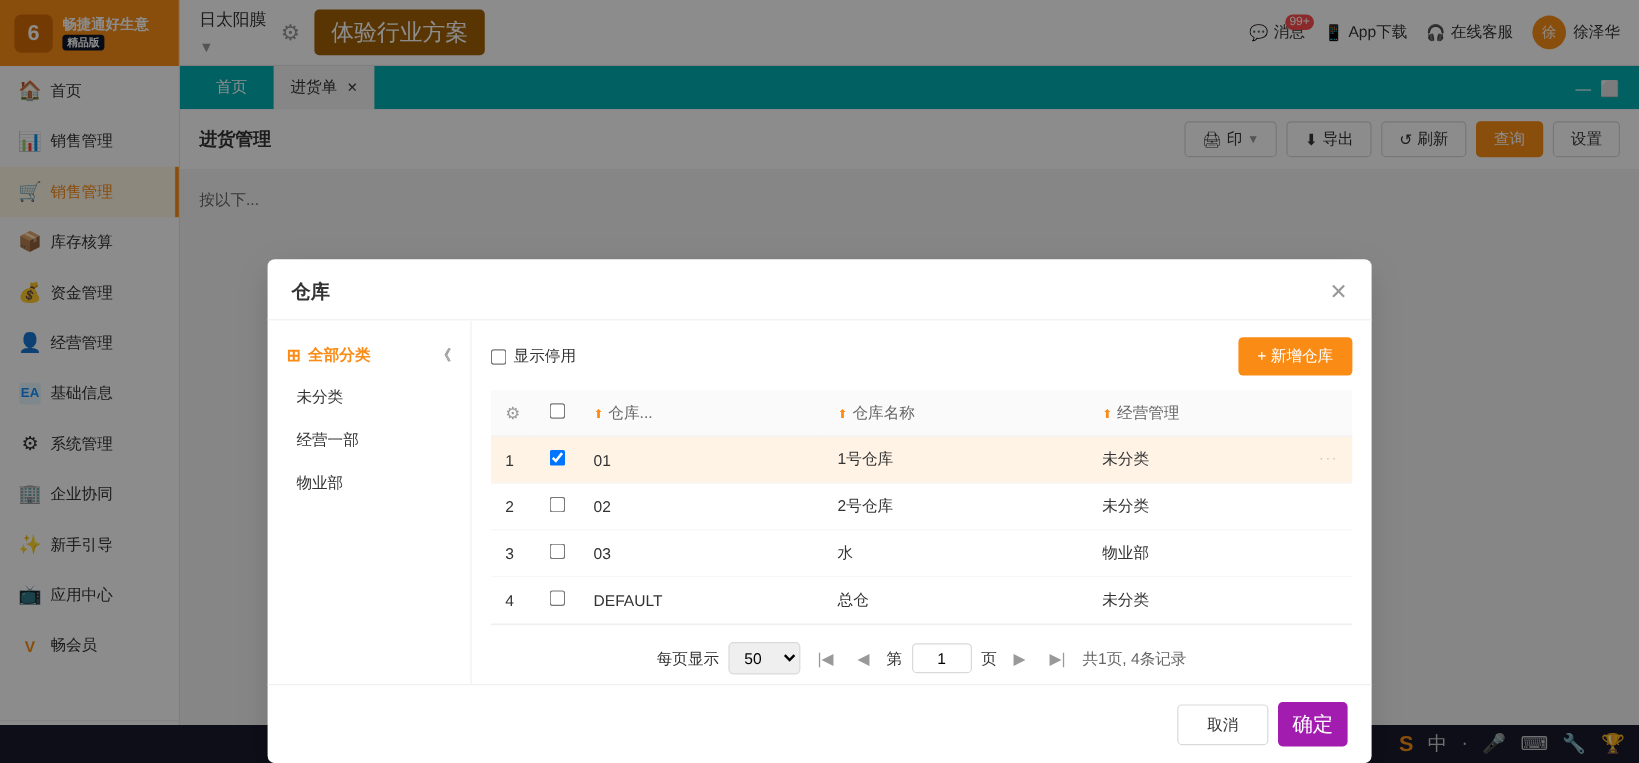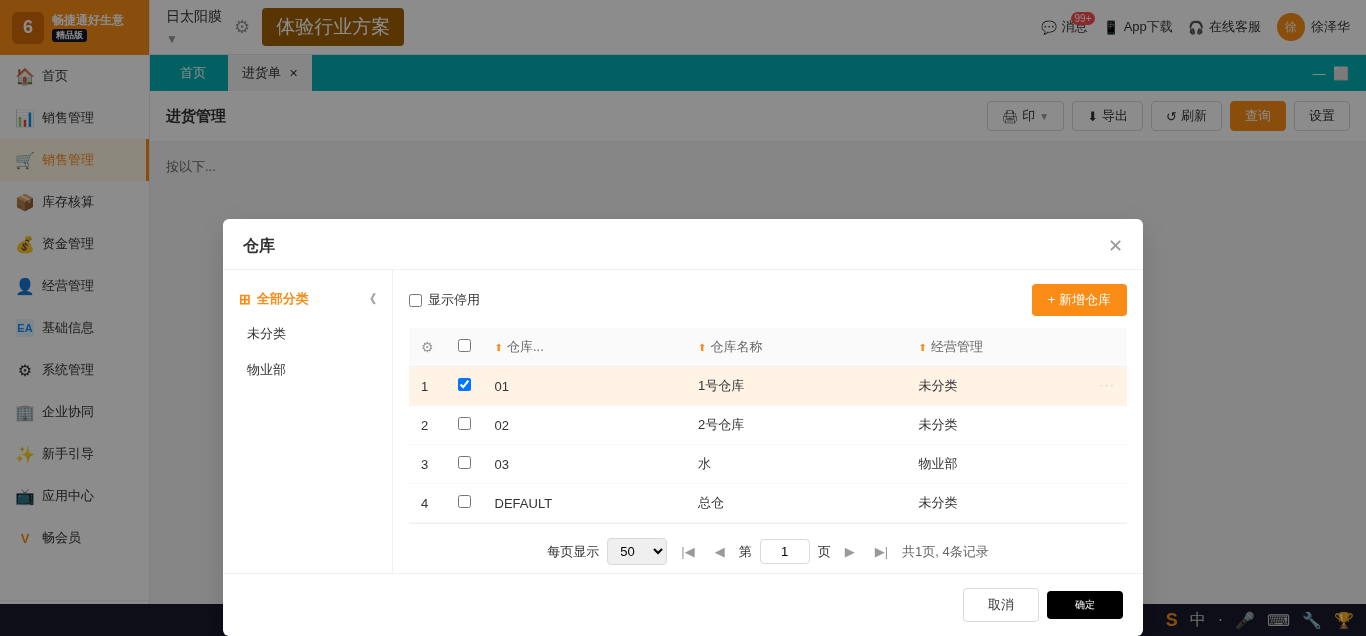--- a/index.html
+++ b/index.html
@@ -72,21 +72,21 @@
     
     .pagination { display: flex; align-items: center; justify-content: center; gap: 8px; padding: 14px 0 8px; font-size: 13px; color: #333; border-top: 1px solid #f0f0f0; }
     .page-select { border: 1px solid #d9d9d9; border-radius: 4px; padding: 4px 8px; font-size: 13px; }
     .page-nav { color: #999; cursor: pointer; padding: 2px 6px; border-radius: 3px; }
     .page-input { width: 50px; border: 1px solid #d9d9d9; border-radius: 4px; padding: 4px 6px; text-align: center; font-size: 13px; }
     .page-total { color: #666; }
 
     
     .dialog-footer { display: flex; align-items: center; justify-content: flex-end; gap: 8px; padding: 14px 20px; border-top: 1px solid #f0f0f0; }
     .btn-cancel { border: 1px solid #d9d9d9; background: white; color: #333; padding: 7px 24px; border-radius: 4px; cursor: pointer; font-size: 13px; }
-    .btn-confirm { background: #000000; color: white; border: none; padding: 7px 28px; border-radius: 4px; cursor: pointer; font-size: 10px; }
+    .btn-confirm { background: #a21caf; color: white; border: none; padding: 7px 12px; border-radius: 4px; cursor: pointer; font-size: 17px; }
 
     
     .teal-bar { background: #00b0b3; height: 36px; display: flex; align-items: center; padding: 0 16px; gap: 8px; font-size: 13px; color: white; }
     .teal-tab { padding: 0 14px; height: 100%; display: flex; align-items: center; cursor: pointer; }
     .teal-tab.active { background: #f5f5f5; color: #333; }
 
     .action-bar { display: flex; align-items: center; gap: 10px; padding: 10px 16px; background: white; border-bottom: 1px solid #f0f0f0; }
     .action-bar-title { font-size: 15px; font-weight: bold; color: #333; }
     .action-bar-btn { border: 1px solid #d9d9d9; background: white; color: #333; padding: 5px 14px; border-radius: 4px; cursor: pointer; font-size: 13px; display: flex; align-items: center; gap: 4px; }
     .action-bar-btn.primary { background: #fa8c16; border-color: #fa8c16; color: white; }
@@ -244,20 +244,21 @@
 
     <div class="dialog-body">
 
       <div class="left-panel">
         <div class="left-panel-header">
           <span style="font-size:14px;">⊞</span>
           <span>全部分类</span>
           <span class="left-panel-collapse">《</span>
         </div>
         <div class="left-panel-item">未分类</div>
+        <div class="left-panel-item">经营一部</div>
         <div class="left-panel-item">物业部</div>
       </div>
 
       <div class="right-panel">
 
         <div class="right-toolbar">
           <label class="checkbox-label">
             <input type="checkbox" style="">
             <span>显示停用</span>
           </label>

